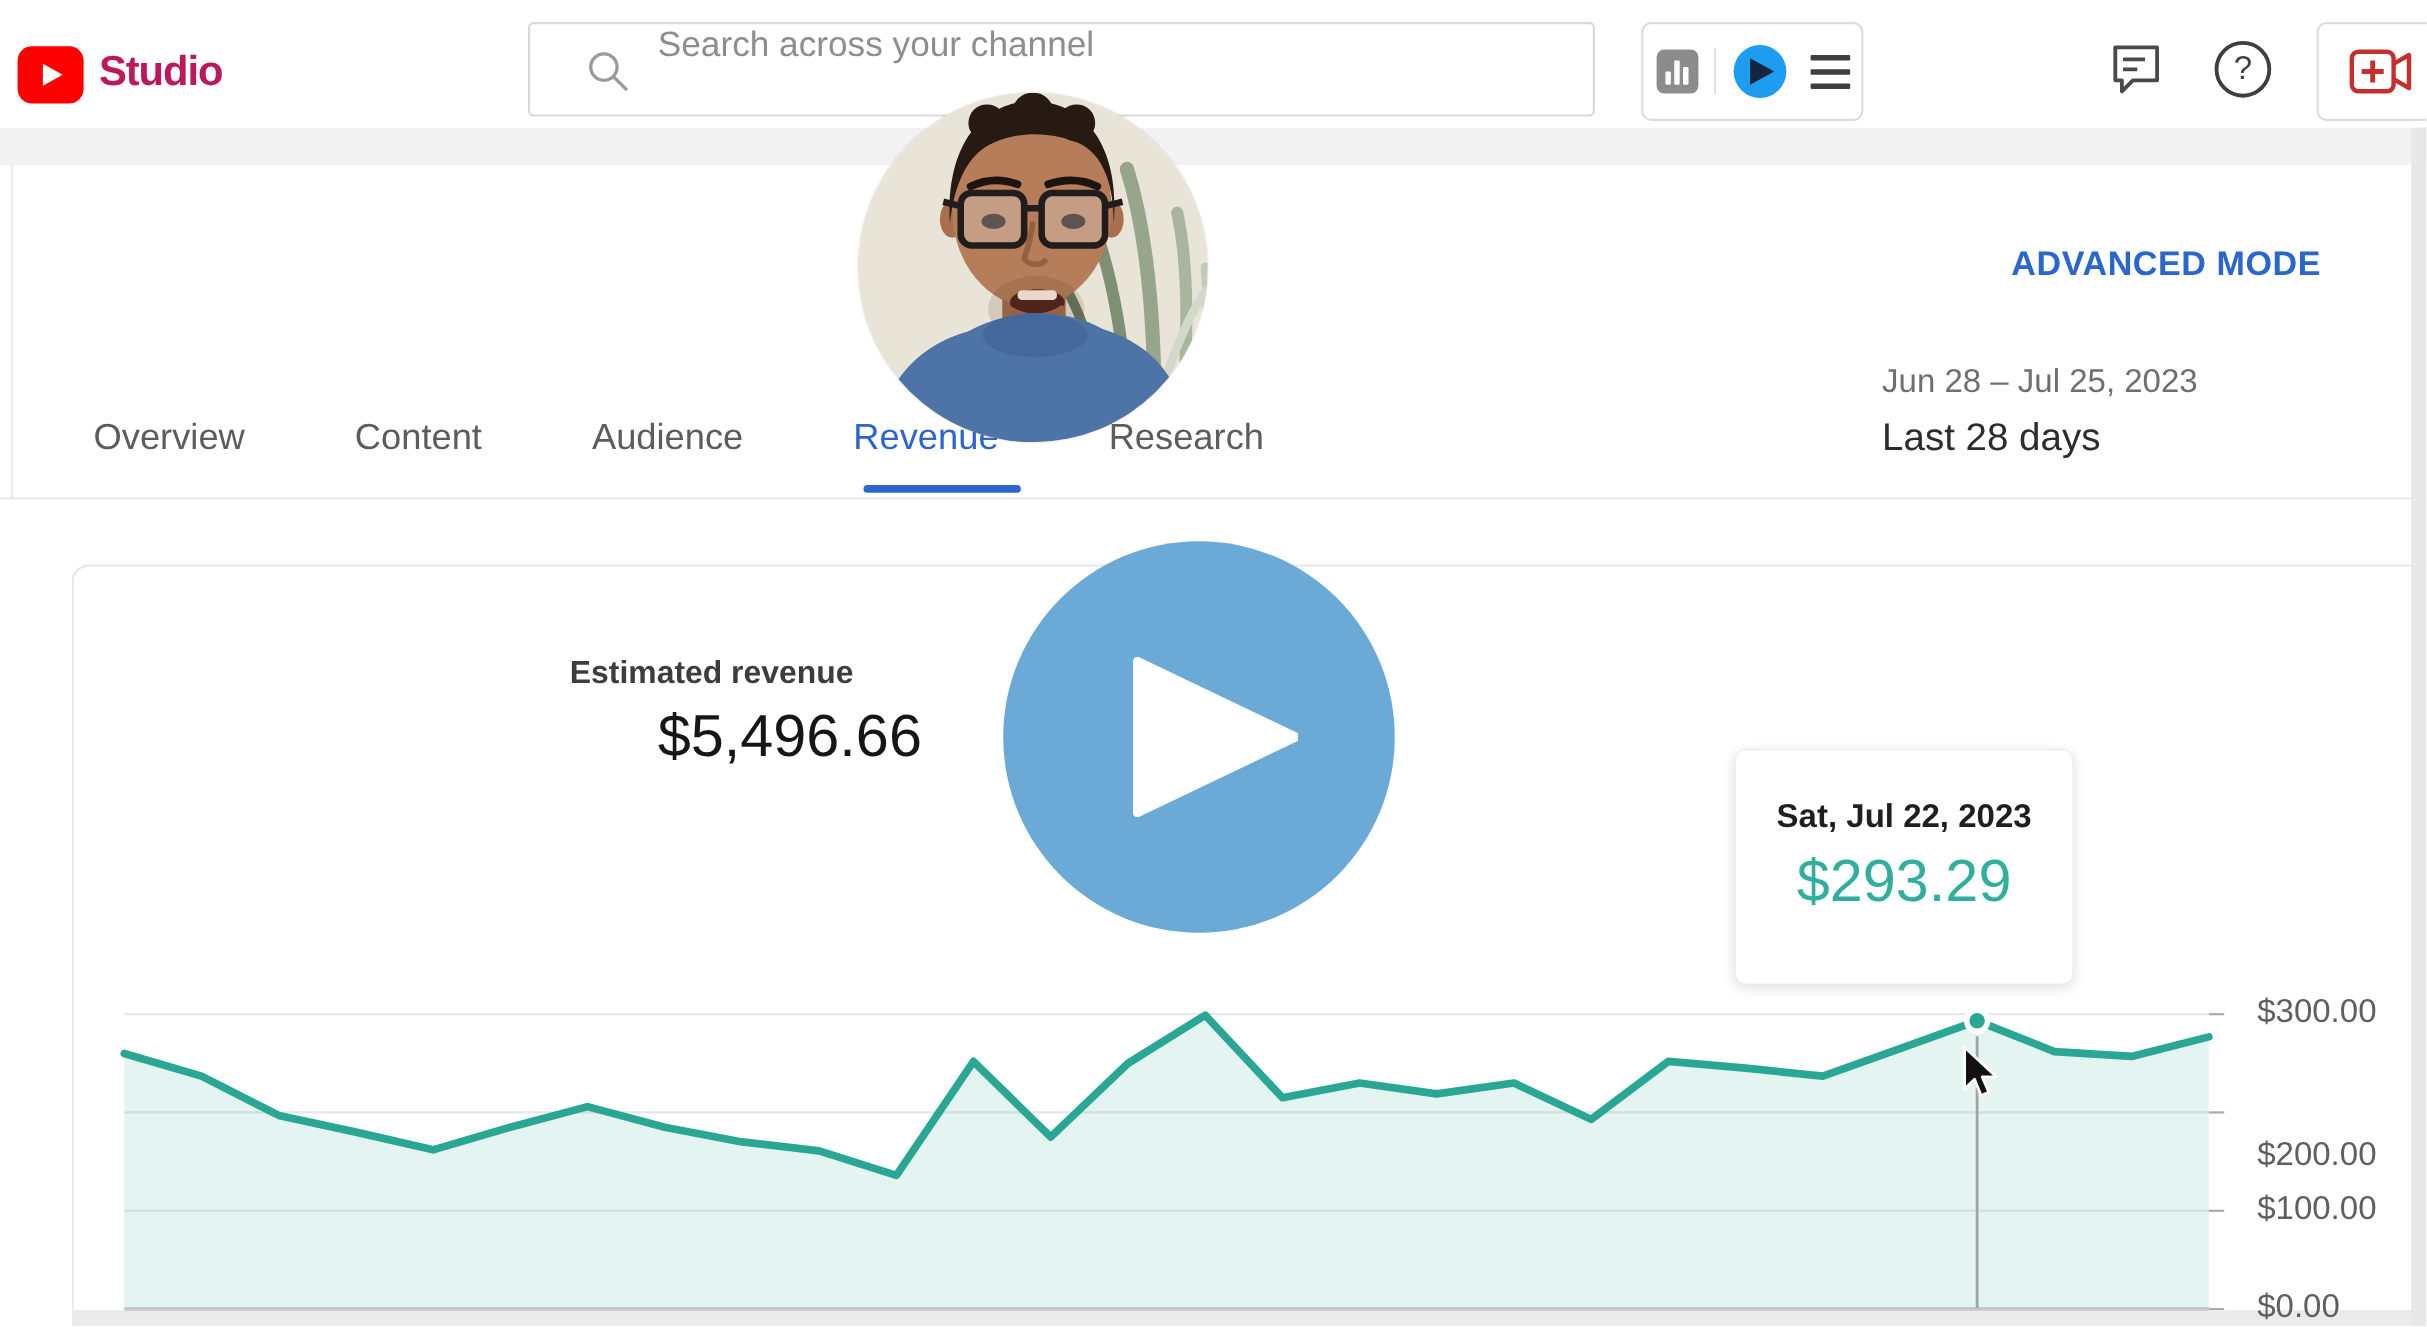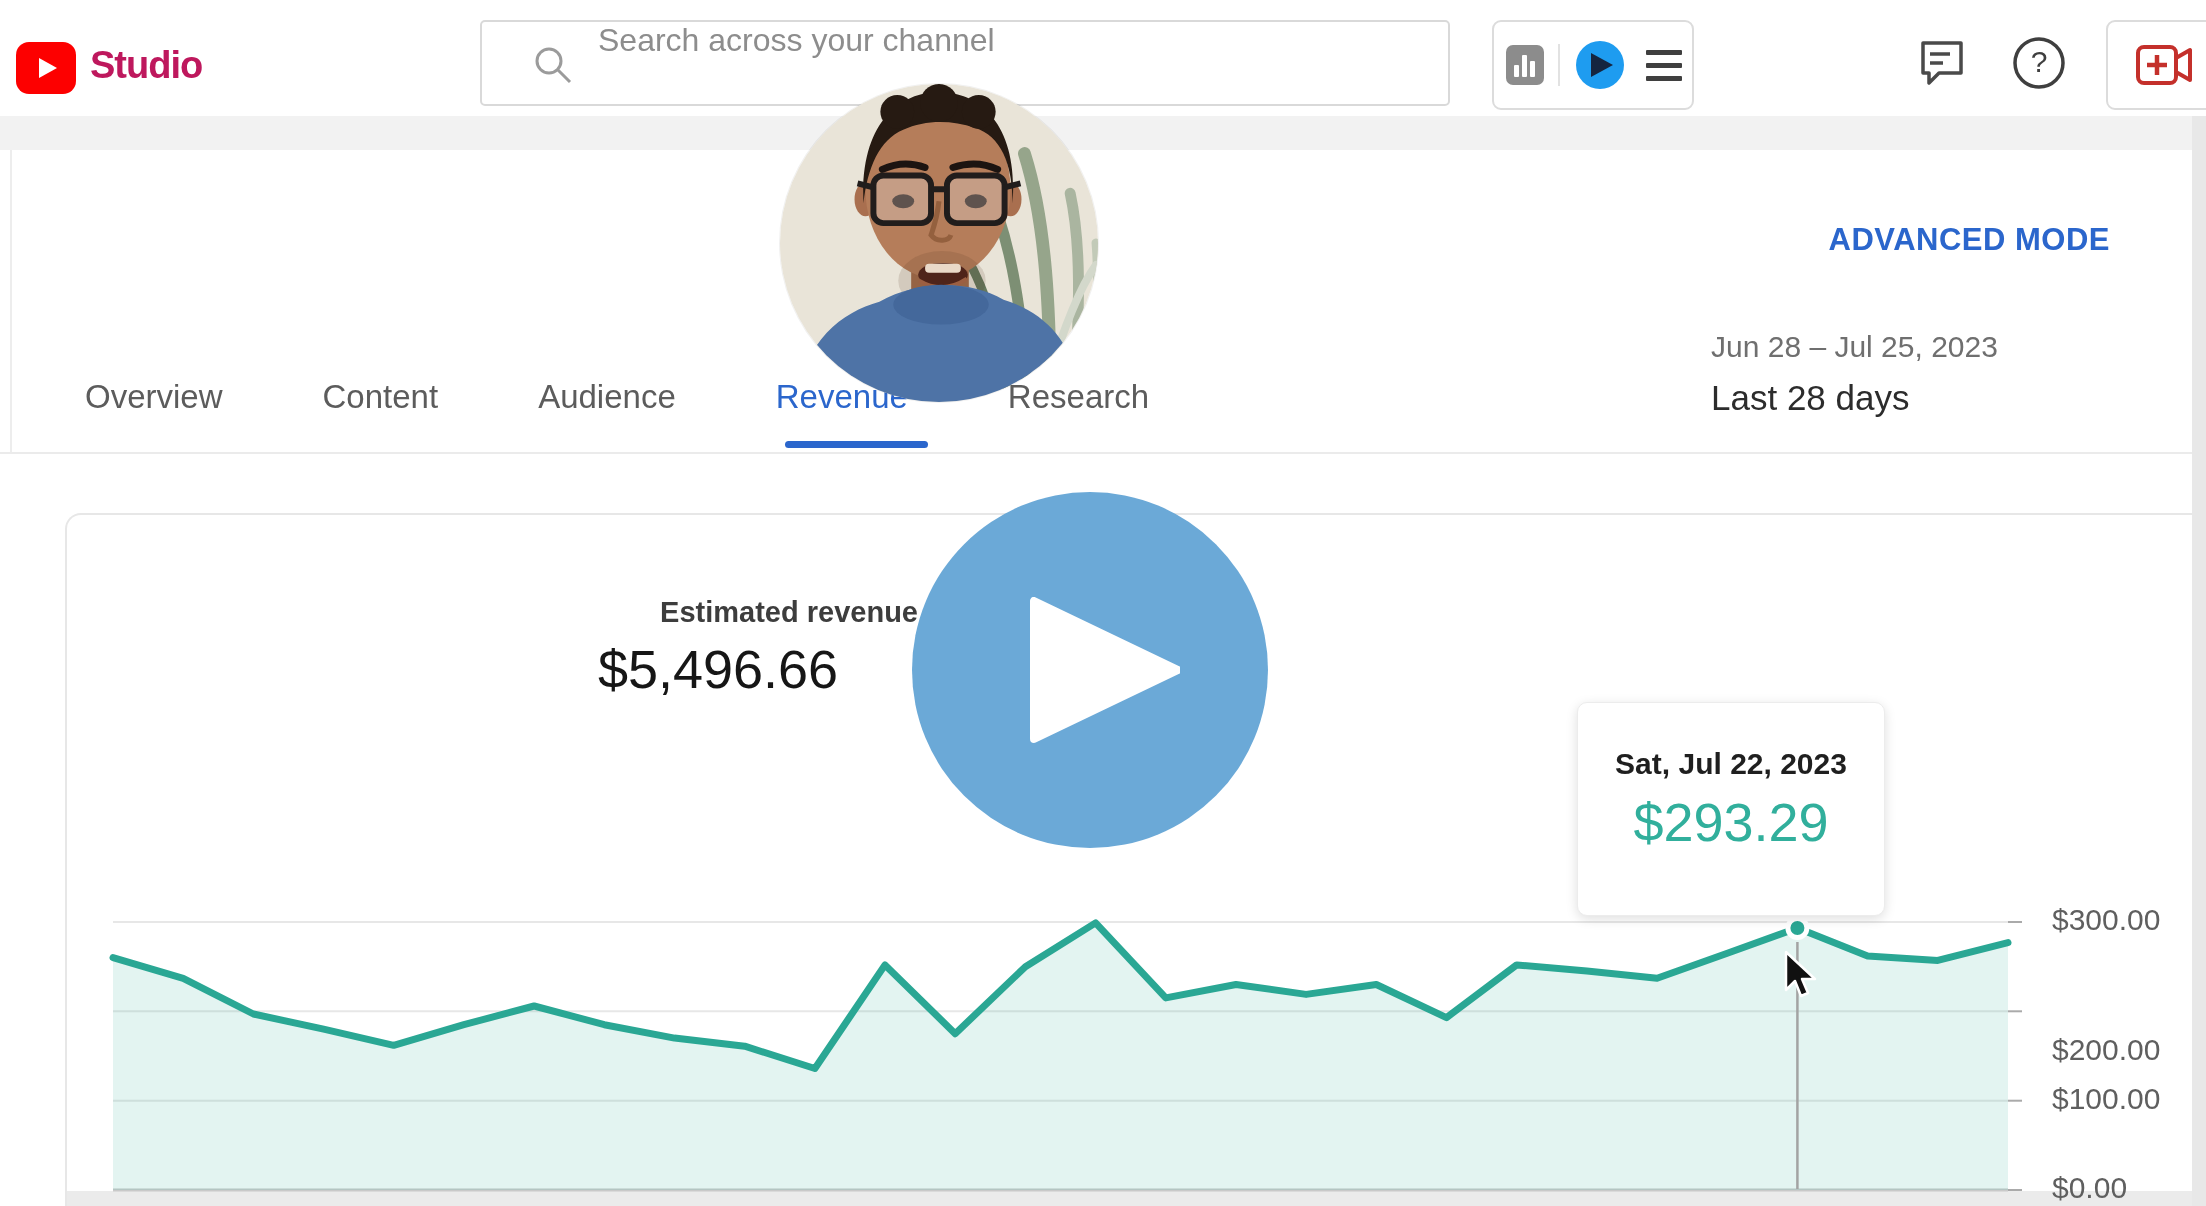--- a/index.html
+++ b/index.html
@@ -41,29 +41,29 @@
   .date-line2{position:absolute;left:1711px;top:378px;font-size:35px;color:#2c2c2c;z-index:2;}
   .tabs{position:absolute;left:85px;top:378px;display:flex;gap:100px;z-index:2;}
   .tab{font-size:33px;color:#5c5c5c;cursor:pointer;white-space:nowrap;}
   .tab.active{color:#2b66cc;}
   .tab-underline{position:absolute;left:785px;top:441px;width:143px;height:7px;background:#2b66cc;border-radius:4px;z-index:2;}
   .tabs-divider{position:absolute;left:0;top:452px;width:2206px;height:2px;background:#ebebeb;z-index:1;}
 
   
   .card{position:absolute;left:65px;top:513px;width:2141px;height:693px;background:#fff;
         border-top:2px solid #e7e7e7;border-left:2px solid #e7e7e7;border-top-left-radius:16px;z-index:1;}
-  .metric-label{position:absolute;left:518px;top:596px;width:400px;text-align:right;
+  .metric-label{position:absolute;left:518px;top:596px;width:400px;text-align:left;
                 font-size:29px;font-weight:700;color:#3d3d3d;z-index:2;}
   .metric-value{position:absolute;left:518px;top:638px;width:400px;text-align:center;
                 font-size:54px;color:#161616;z-index:2;}
   #chart-svg{position:absolute;left:0;top:0;width:2206px;height:1206px;z-index:2;pointer-events:none;}
   .y-label{position:absolute;left:2052px;width:140px;font-size:30px;color:#5f5f5f;z-index:4;}
 
   
-  .tooltip{position:absolute;left:1577px;top:702px;width:306px;height:212px;background:#fff;
+  .tooltip{position:absolute;left:1577px;top:681px;width:306px;height:212px;background:#fff;
            border:1px solid #ececec;border-radius:10px;box-shadow:0 3px 12px rgba(0,0,0,0.13);
            text-align:center;z-index:5;}
   .tooltip-date{margin-top:44px;font-size:30px;font-weight:700;color:#1f1f1f;}
   .tooltip-value{margin-top:10px;font-size:54px;color:#31af9c;}
 
   .cursor{position:absolute;left:1782px;top:950px;z-index:7;}
 
   
   .webcam{position:absolute;left:780px;top:84px;width:318px;height:318px;border-radius:50%;
           overflow:hidden;z-index:30;box-shadow:0 0 0 1px rgba(0,0,0,0.06);}

